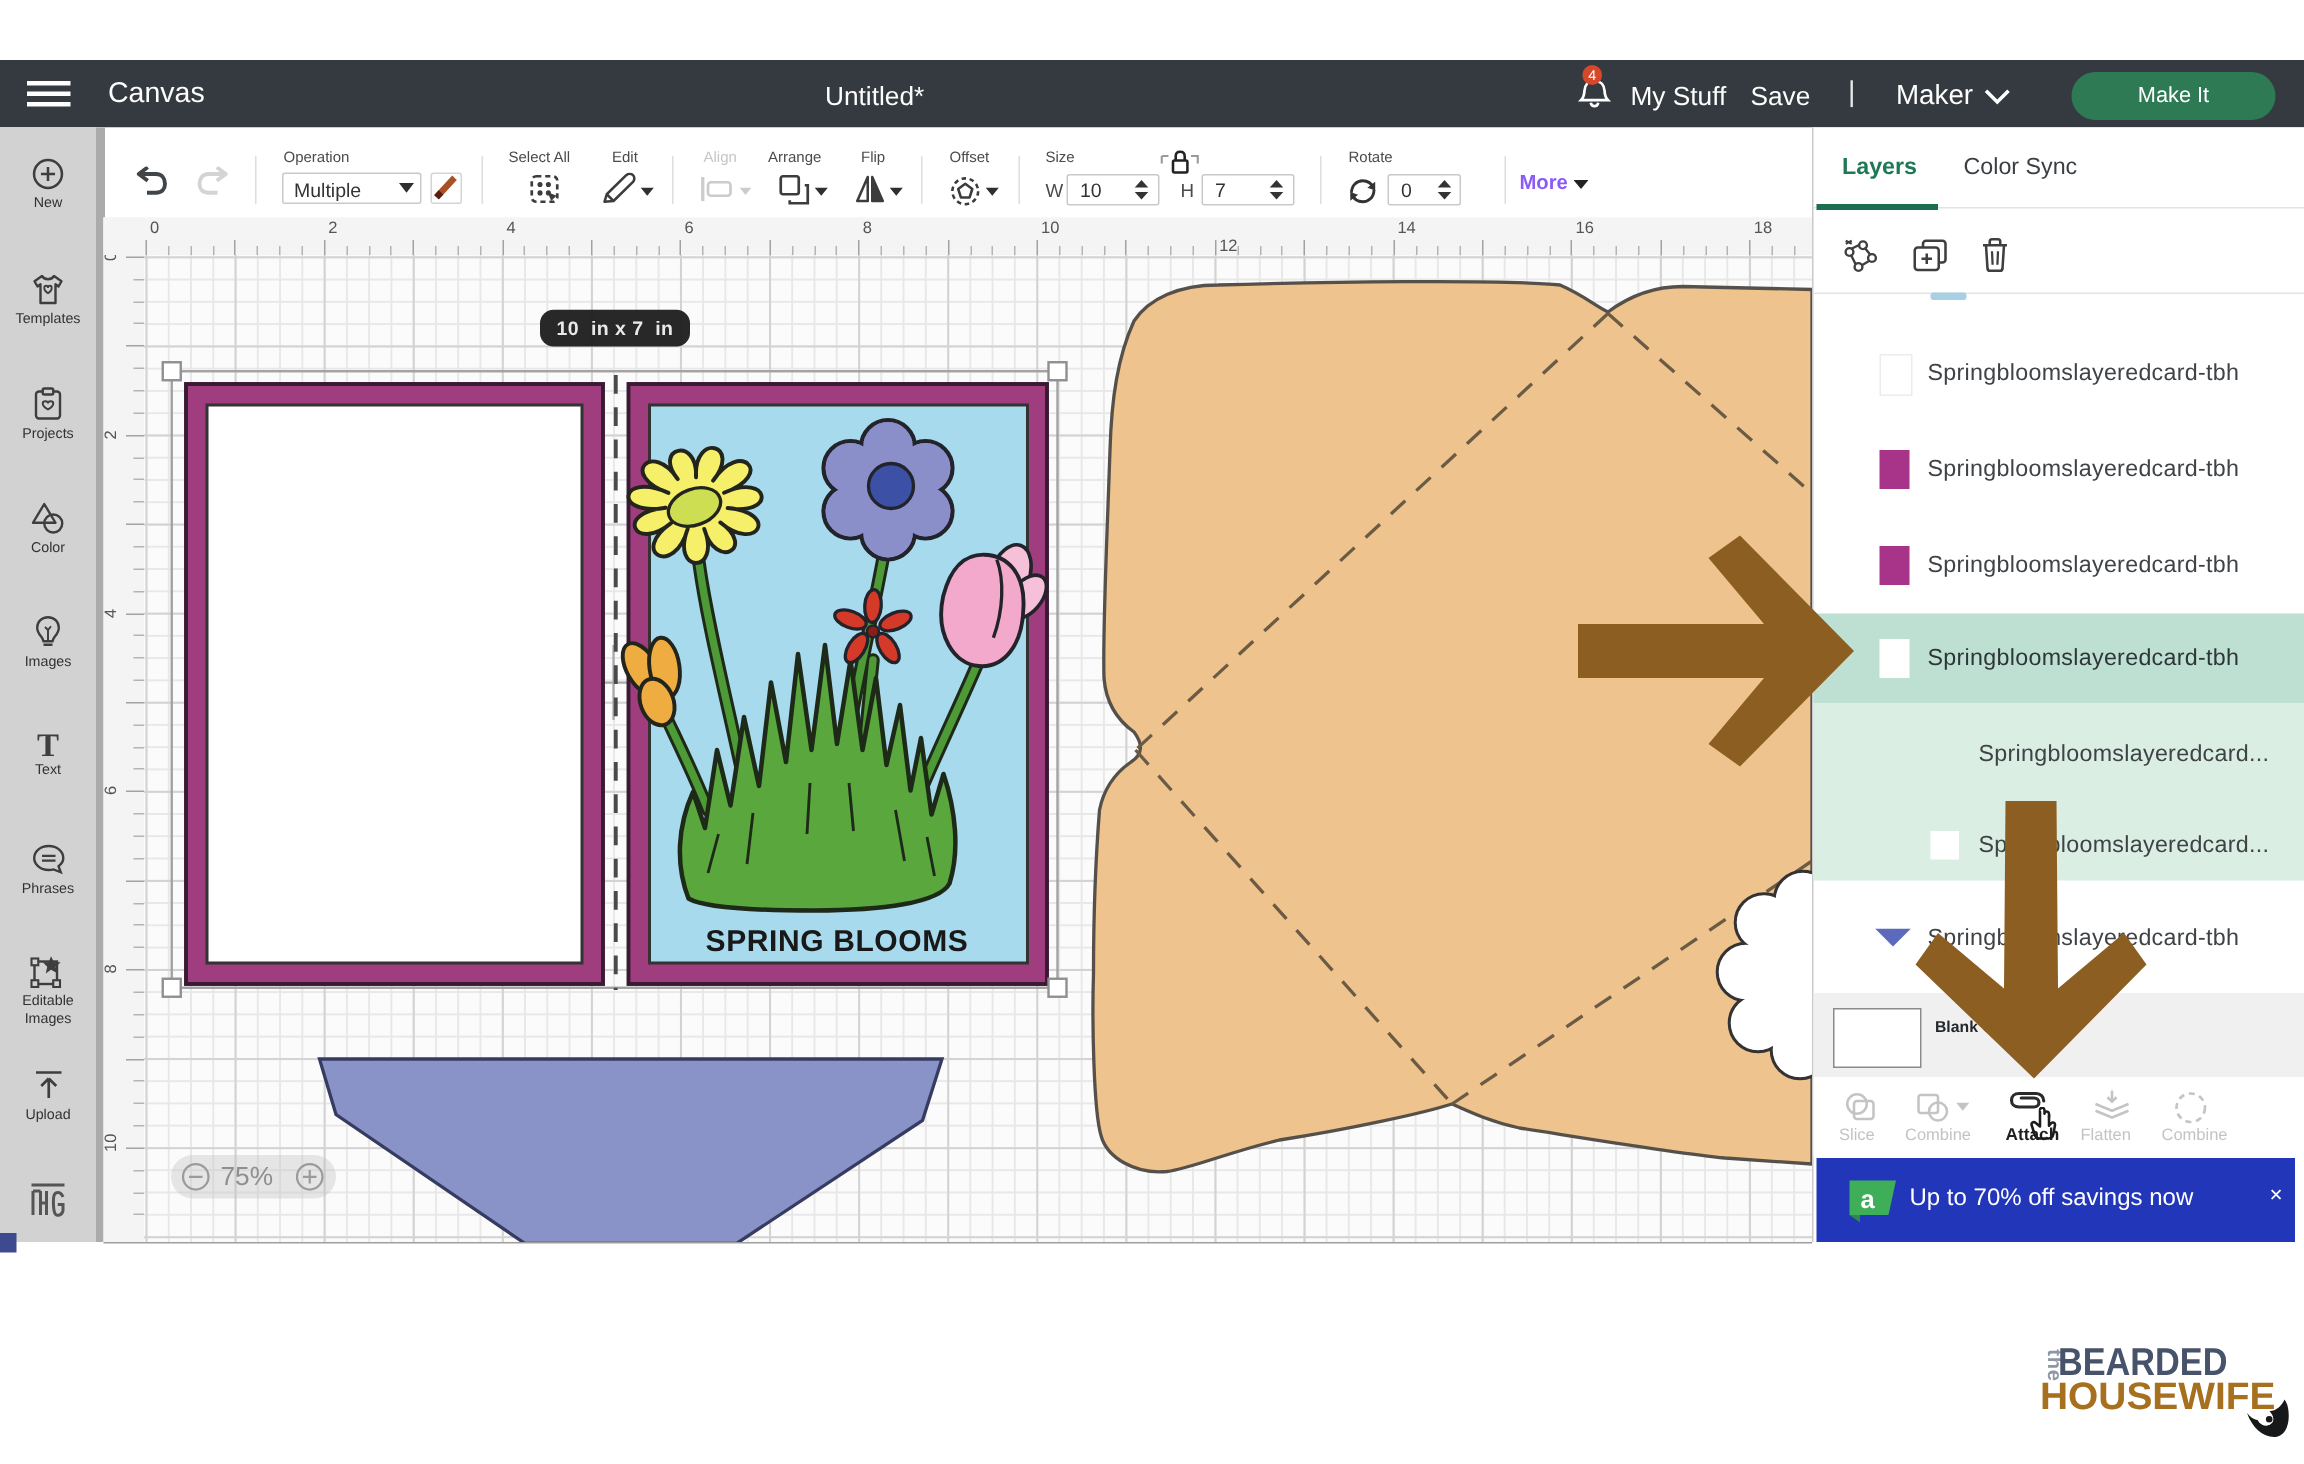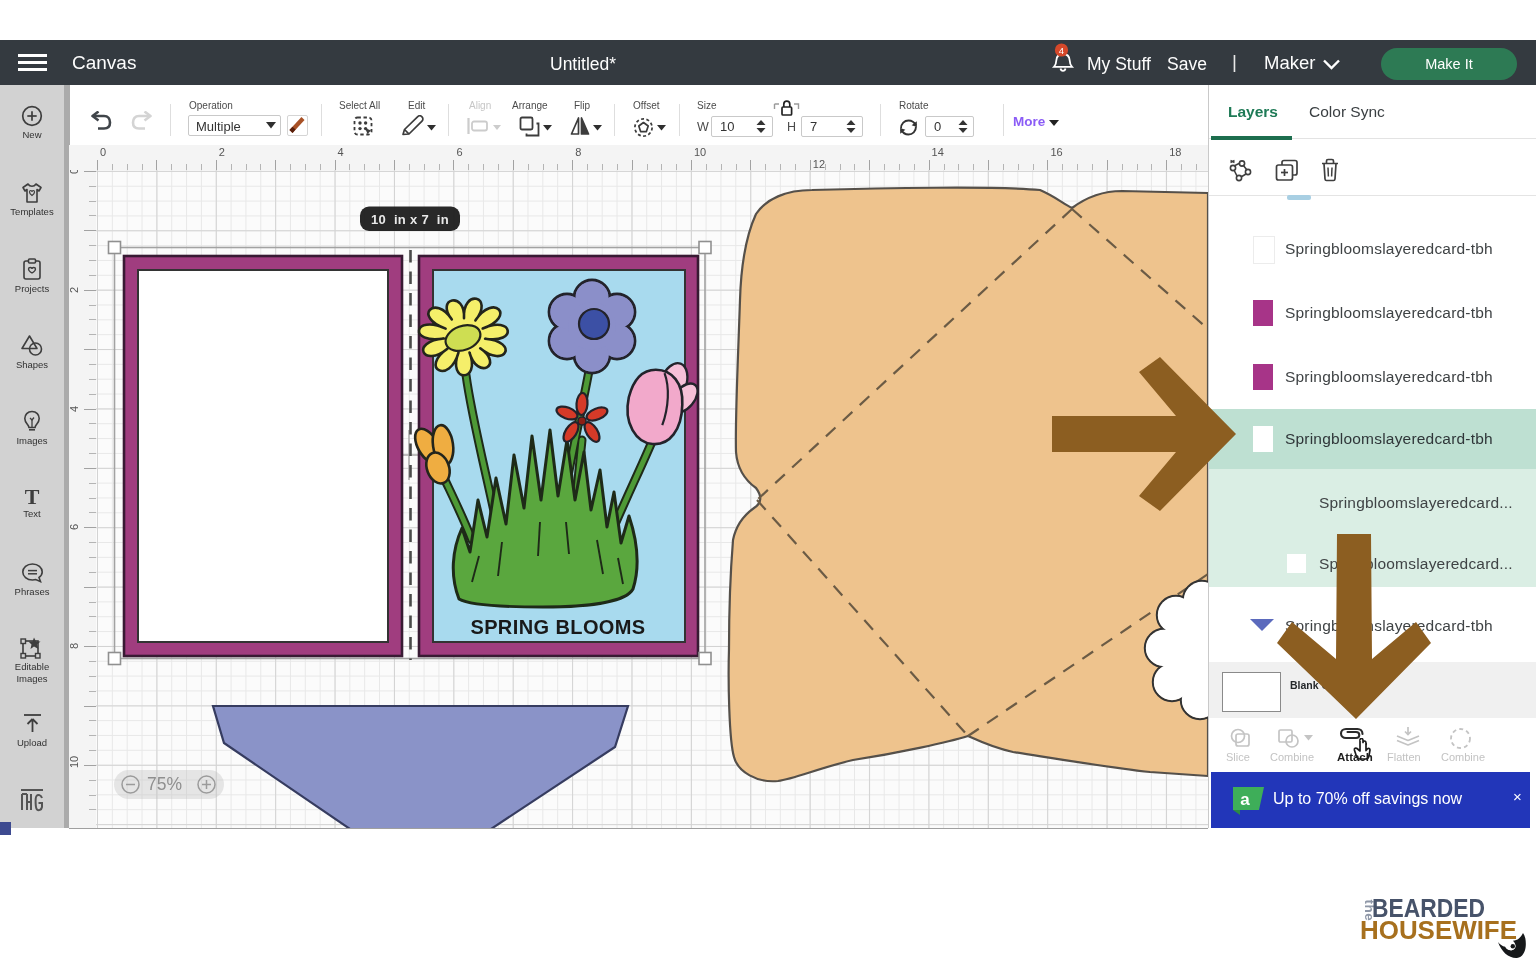--- a/index.html
+++ b/index.html
@@ -185,21 +185,21 @@
           <rect x="6.5" y="1" width="7" height="4" rx="1" fill="#d2d2d2" stroke="#3e3e3e" stroke-width="1.6"></rect>
           <path d="M6.5 11 C6.5 9 10 9 10 11 C10 9 13.5 9 13.5 11 C13.5 13 10 15 10 15 C10 15 6.5 13 6.5 11 Z" fill="none" stroke="#3e3e3e" stroke-width="1.3"></path>
         </svg>
     <div>Projects</div>
   </div>
   <div class="sideitem" style="top:249px;">
     <svg width="24" height="23" viewBox="0 0 24 23">
           <path d="M9.5 2 L17 14.5 L2 14.5 Z" fill="none" stroke="#3e3e3e" stroke-width="1.6" stroke-linejoin="round"></path>
           <circle cx="15.5" cy="15" r="6" fill="none" stroke="#3e3e3e" stroke-width="1.6"></circle>
         </svg>
-    <div>Shapes</div>
+    <div>Color</div>
   </div>
   <div class="sideitem" style="top:325px;">
     <svg width="20" height="23" viewBox="0 0 20 23">
           <path d="M10 1.5 C5.5 1.5 2.8 4.8 2.8 8.5 C2.8 11 4 12.6 5.3 14.2 C6.2 15.3 6.8 16.4 7 17.5 L13 17.5 C13.2 16.4 13.8 15.3 14.7 14.2 C16 12.6 17.2 11 17.2 8.5 C17.2 4.8 14.5 1.5 10 1.5 Z" fill="none" stroke="#3e3e3e" stroke-width="1.6"></path>
           <line x1="7" y1="19.8" x2="13" y2="19.8" stroke="#3e3e3e" stroke-width="1.6"></line>
           <path d="M8 8 L10 10 L12 7.5" fill="none" stroke="#3e3e3e" stroke-width="1.3"></path>
           <line x1="10" y1="10" x2="10" y2="17" stroke="#3e3e3e" stroke-width="1.3"></line>
         </svg>
     <div>Images</div>
   </div>

